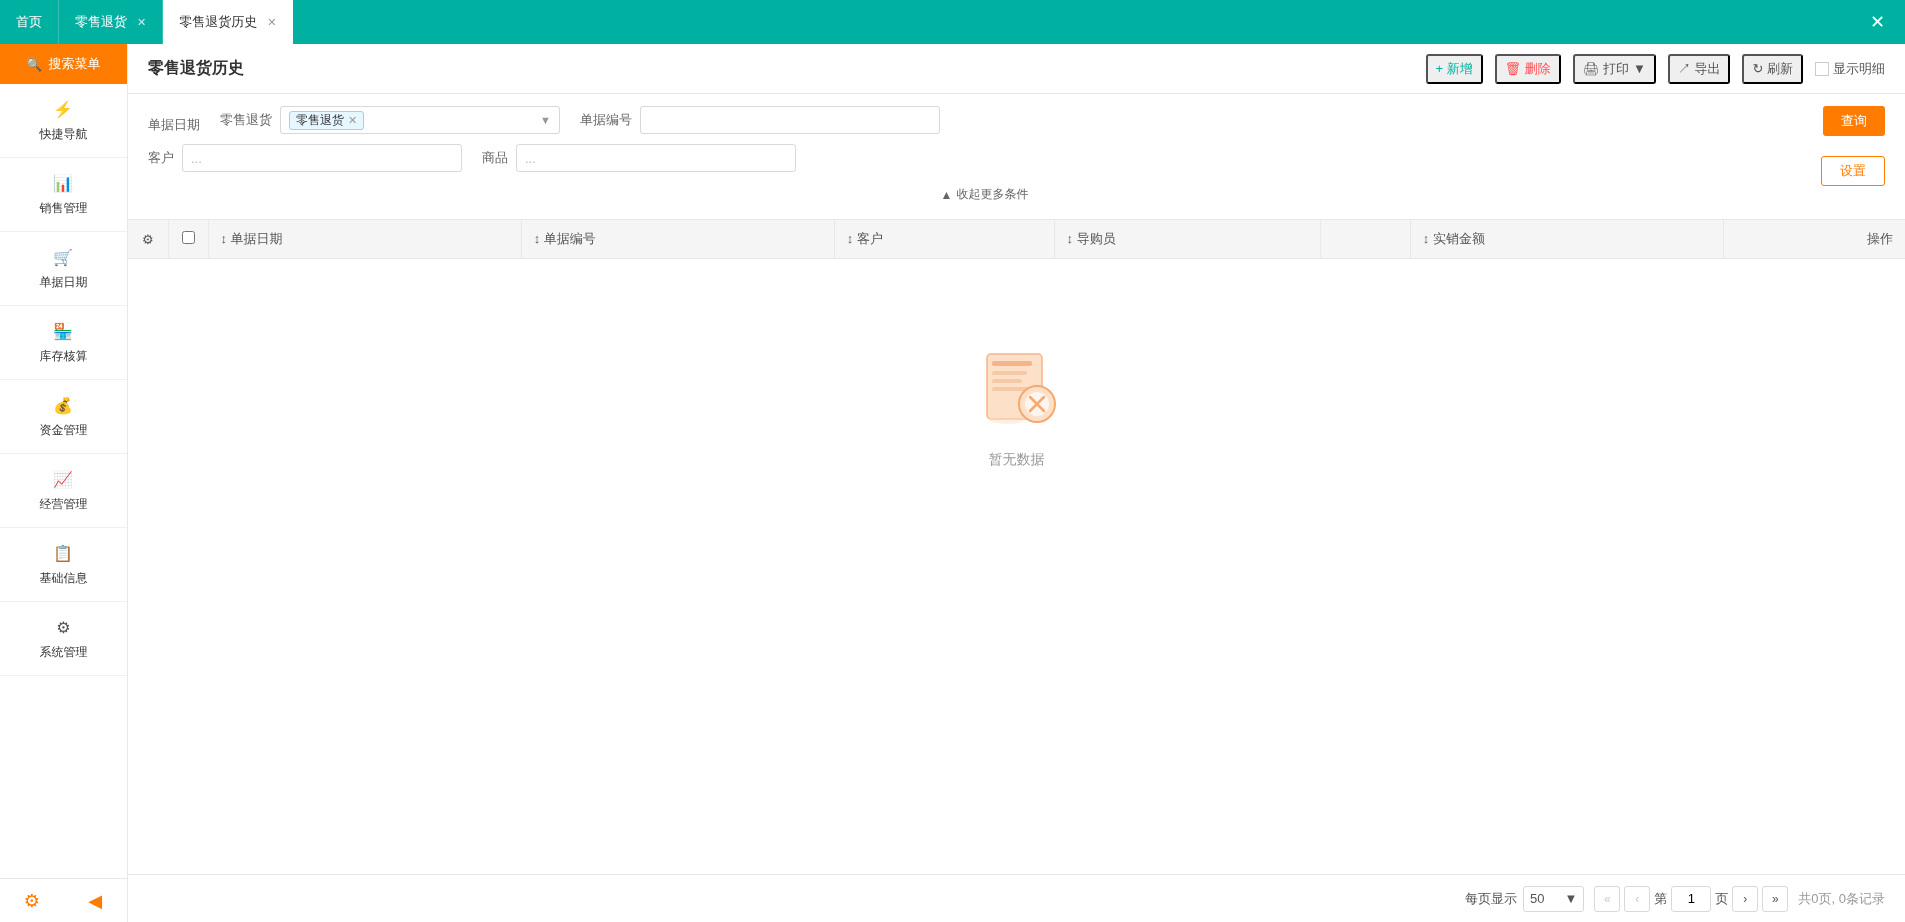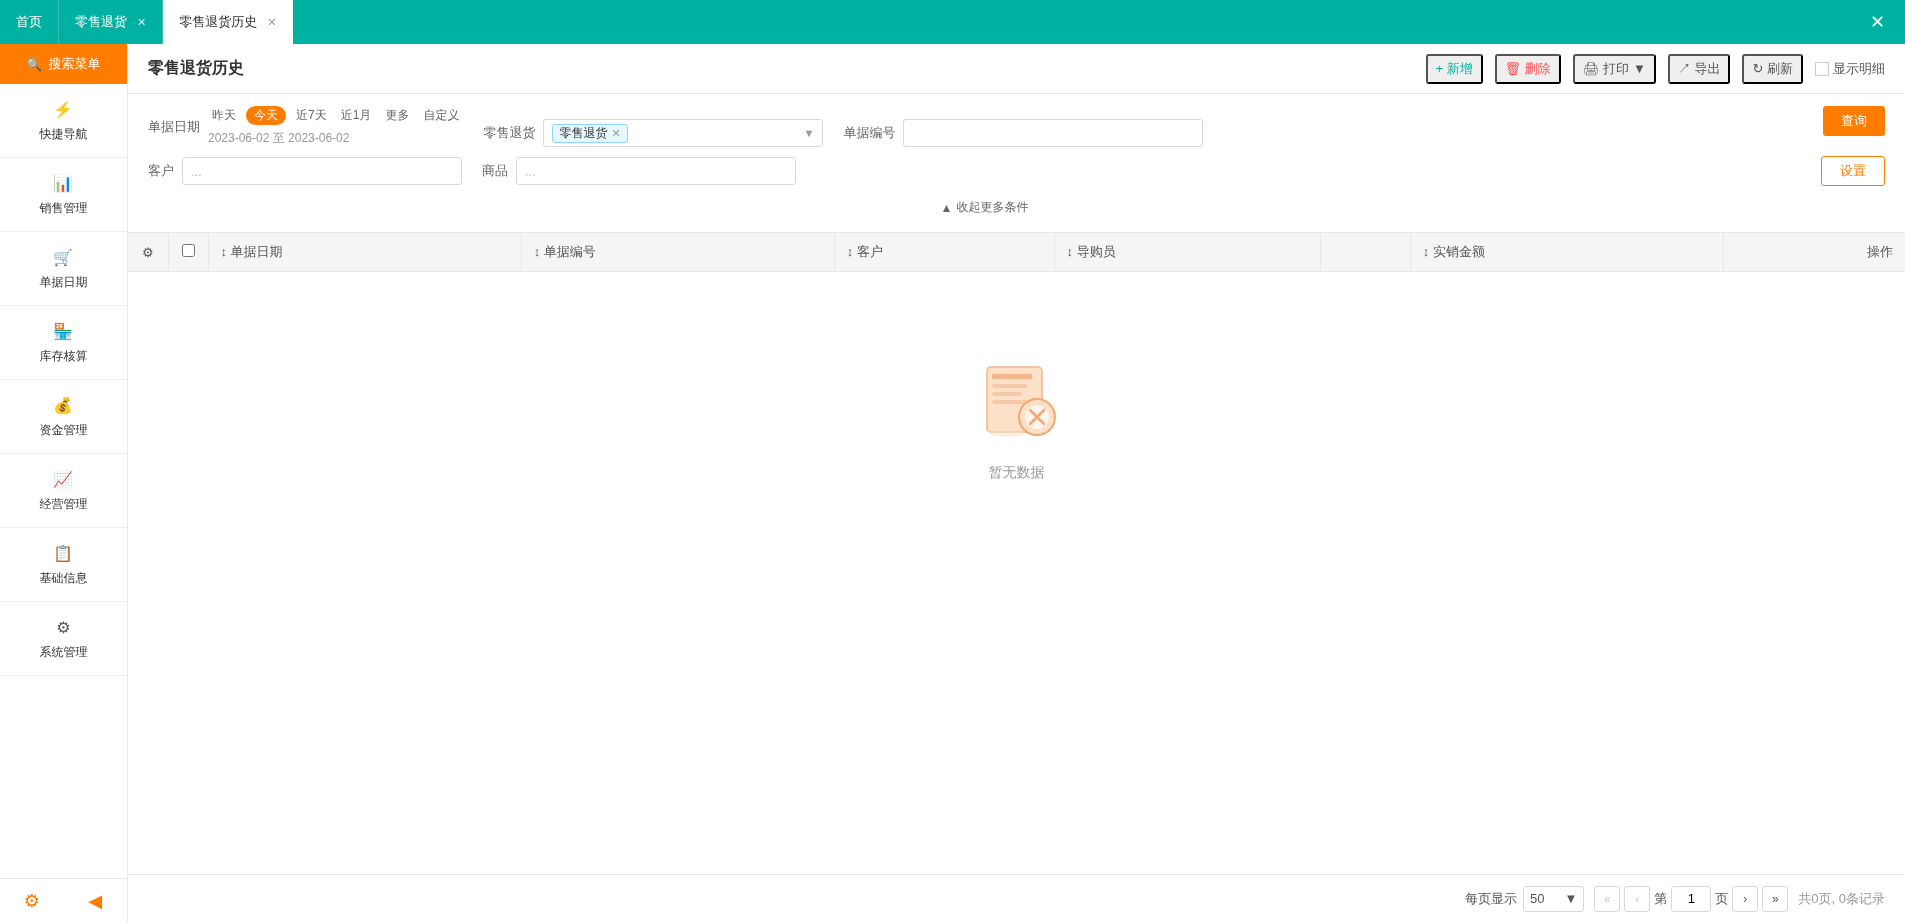--- a/index.html
+++ b/index.html
@@ -533,32 +533,20 @@
     </div>
 
     <div class="filter-area">
       <div class="filter-main-row">
         <div class="filter-fields">
 
           <div class="filter-row">
 
             <div class="filter-group">
               <span class="filter-label">单据日期</span>
-              <div class="date-filter-group">
-                <div class="date-shortcuts">
-
-                <span class="date-shortcut">昨天</span>
-                    <span class="date-shortcut active">今天</span>
-                    <span class="date-shortcut">近7天</span>
-                    <span class="date-shortcut">近1月</span>
-                    <span class="date-shortcut">更多</span>
-                    <span class="date-shortcut">自定义</span>
-                  </div>
-                <div class="date-range">2023-06-02 至 2023-06-02</div>
-              </div>
             </div>
 
             <div class="filter-group">
               <span class="filter-label">零售退货</span>
               <div class="filter-select-box">
                 <div>
                   <span class="filter-tag">
                     <span>零售退货</span>
                     <span class="filter-tag-close">✕</span>
                   </span>

